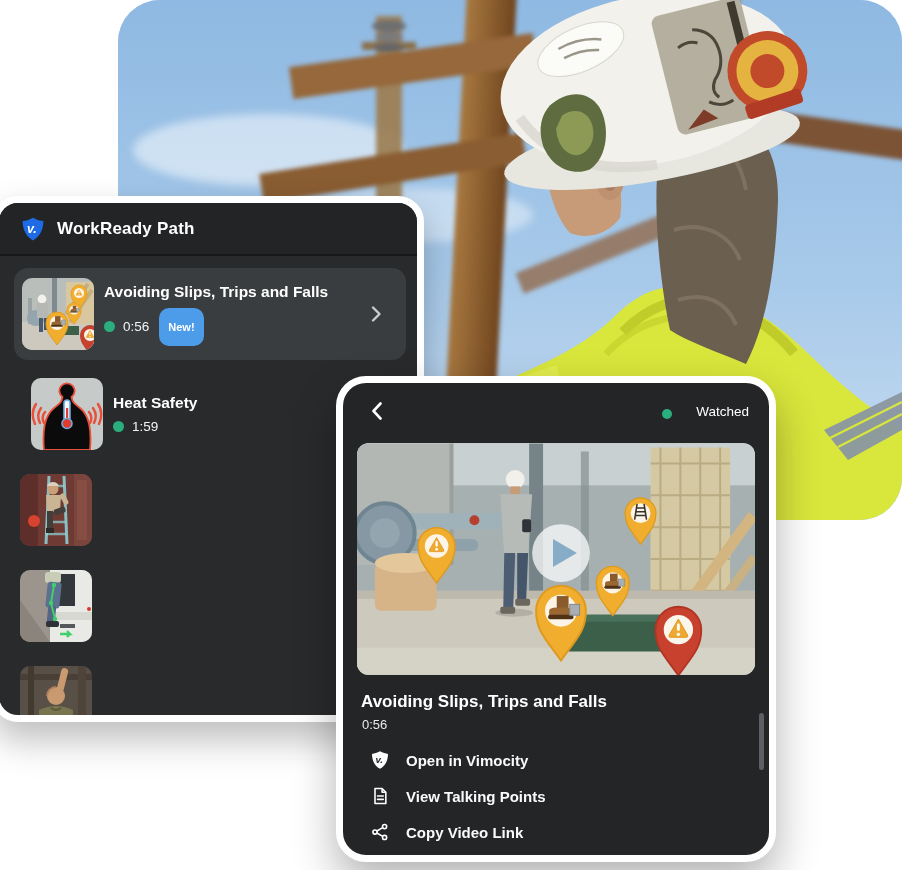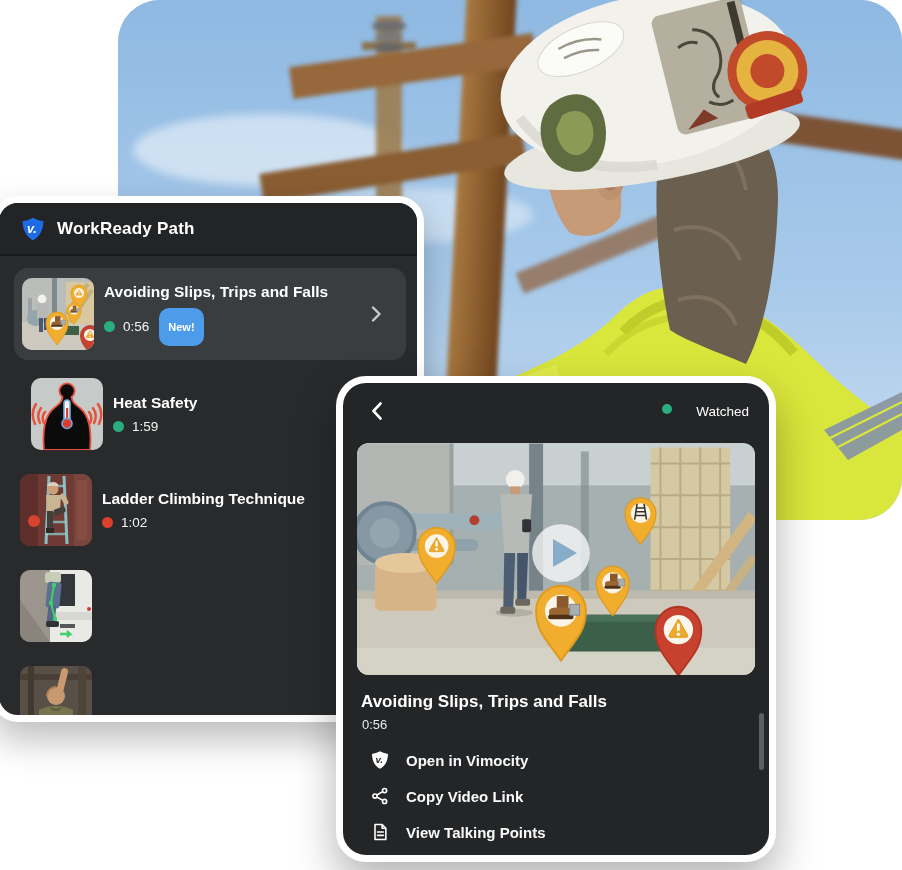--- a/index.html
+++ b/index.html
@@ -54,21 +54,21 @@
   .chev { margin-left:auto; margin-right:10px; flex:none; }
 
   
   .modal {
     position:absolute; left:336px; top:376px; width:440px; height:486px;
     background:#232527; border:7px solid #ffffff; border-radius:30px;
     z-index:3; box-shadow:0 20px 44px rgba(0,0,0,.30); overflow:hidden;
   }
   .modal-header { height:56px; display:flex; align-items:center; padding:0 20px 0 20px; }
   .back-btn { background:none; border:none; padding:4px; cursor:pointer; line-height:0; }
-  .watched { margin-left:auto; display:flex; align-items:flex-start; gap:24px; }
+  .watched { margin-left:auto; display:flex; align-items:flex-end; gap:24px; }
   .watched .dot { width:10px; height:10px; }
   .watched-label { color:#ffffff; font-size:13.5px; }
   .video-preview {
     margin:4px auto 0; width:398px; height:232px; border-radius:12px;
     overflow:hidden; position:relative; background:#c2cbcc; cursor:pointer;
   }
   .video-preview svg { display:block; width:100%; height:100%; }
   .modal-title { color:#ffffff; font-size:17px; font-weight:bold; margin:17px 0 0 18px; }
   .modal-duration { color:#e9eaea; font-size:13px; margin:5px 0 0 19px; }
   .menu { margin-top:10px; }
@@ -285,27 +285,20 @@
           <path d="M28 12 h16 M27.5 24 h17 M27 36 h18 M26.5 48 h19 M26 60 h20" stroke="#8fd8dc" stroke-width="2.4" opacity=".7"></path>
           <circle cx="33" cy="15" r="5.5" fill="#c9a07a"></circle>
           <path d="M27 12 a6.5 6.5 0 0 1 12 0 Z" fill="#d8d0c0"></path>
           <path d="M26 21 L41 21 L40 38 L27 38 Z" fill="#c9b594"></path>
           <rect x="39" y="20" width="5" height="12" rx="2" fill="#c9b594" transform="rotate(-28 41 20)"></rect>
           <rect x="27" y="37" width="6" height="18" fill="#443e3b"></rect>
           <rect x="34" y="36" width="12" height="6" rx="2" fill="#443e3b" transform="rotate(-20 34 39)"></rect>
           <rect x="26" y="54" width="8" height="5" fill="#2e2a28"></rect>
           <circle cx="14" cy="47" r="6" fill="#d8432f"></circle>
         </svg>
-      </div>
-      <div class="item-text">
-        <div class="item-title">Ladder Climbing Technique</div>
-        <div class="meta">
-          <span class="dot red"></span>
-          <span class="time">1:02</span>
-        </div>
       </div>
     </div>
 
     <div class="row">
       <div class="thumb">
         <svg viewBox="0 0 72 72">
           <rect width="72" height="72" fill="#9b958d"></rect>
           <path d="M0 30 L30 72 L0 72 Z" fill="#8a847c"></path>
           <rect x="30" width="42" height="72" fill="#e9e9e5"></rect>
           <rect x="33" y="4" width="22" height="32" fill="#33373b"></rect>
@@ -419,35 +412,35 @@
       <span class="menu-icon">
         <svg width="20" height="20" viewBox="0 0 24 24">
           <path d="M12 1.5 C15.3 3.4 18.8 4.4 21.6 4.7 C21.5 12.8 18.2 19.2 12 22.6 C5.8 19.2 2.5 12.8 2.4 4.7 C5.2 4.4 8.7 3.4 12 1.5 Z" fill="#ffffff"></path>
           <text x="11" y="15.5" text-anchor="middle" font-family="Liberation Sans, sans-serif" font-size="11.5" font-style="italic" font-weight="bold" fill="#232527">v.</text>
         </svg>
       </span>
       <span class="menu-label">Open in Vimocity</span>
     </div>
     <div class="menu-row">
       <span class="menu-icon">
+        <svg width="20" height="20" viewBox="0 0 24 24" fill="none" stroke="#ffffff" stroke-width="1.9" stroke-linejoin="round">
+          <path d="M6 3 H14.5 L19 7.5 V21 H6 Z"></path>
+          <path d="M14.5 3 V7.5 H19"></path>
+          <path d="M9 12 H16 M9 16 H16" stroke-linecap="round"></path>
+        </svg>
+      </span>
+      <span class="menu-label">View Talking Points</span>
+    </div>
+    <div class="menu-row">
+      <span class="menu-icon">
         <svg width="20" height="20" viewBox="0 0 24 24" fill="none" stroke="#ffffff" stroke-width="1.9">
           <circle cx="17.5" cy="5.5" r="2.5"></circle>
           <circle cx="6" cy="12" r="2.5"></circle>
           <circle cx="17.5" cy="18.5" r="2.5"></circle>
           <path d="M8.3 10.8 L15.2 6.8 M8.3 13.2 L15.2 17.2"></path>
         </svg>
       </span>
       <span class="menu-label">Copy Video Link</span>
     </div>
-    <div class="menu-row">
-      <span class="menu-icon">
-        <svg width="20" height="20" viewBox="0 0 24 24" fill="none" stroke="#ffffff" stroke-width="1.9" stroke-linejoin="round">
-          <path d="M6 3 H14.5 L19 7.5 V21 H6 Z"></path>
-          <path d="M14.5 3 V7.5 H19"></path>
-          <path d="M9 12 H16 M9 16 H16" stroke-linecap="round"></path>
-        </svg>
-      </span>
-      <span class="menu-label">View Talking Points</span>
-    </div>
   </div>
 
   <div class="scroll-thumb"></div>
 </section>
 
 </body></html>

